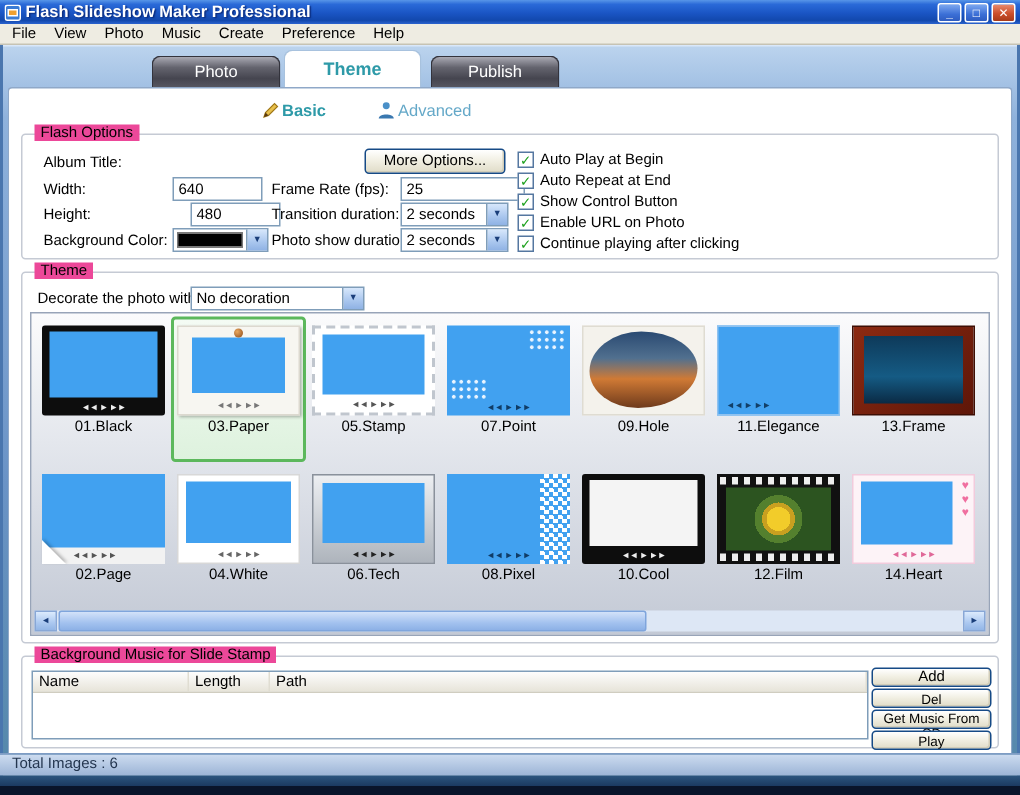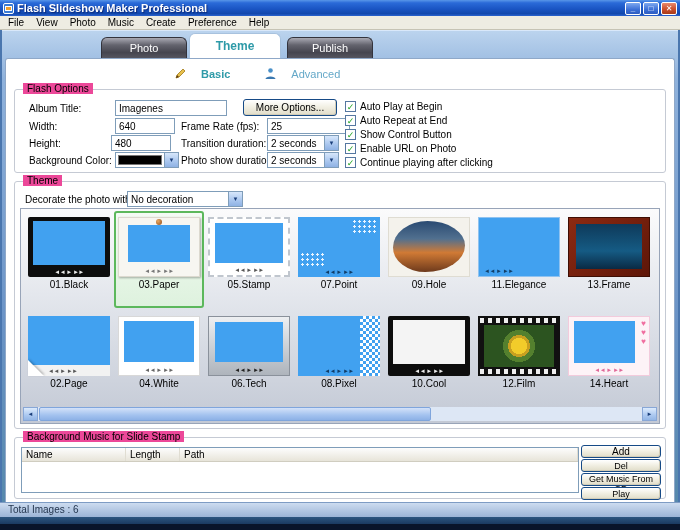--- a/index.html
+++ b/index.html
@@ -55,21 +55,21 @@
   }
 
   
   .panel {
     position:absolute; left:5px; top:28px; width:670px; height:444px;
     background:#fff; border:1px solid #8fa8c8; border-bottom:none; border-radius:3px 3px 0 0;
   }
 
   
   .subtabs { position:absolute; left:168px; top:8px; display:flex; gap:34px; align-items:center; }
-  .subtab { display:flex; align-items:center; gap:14px; }
+  .subtab { display:flex; align-items:center; gap:1px; }
   .subtab-basic .st-lbl { color:#2e9aa8; font-weight:bold; font-size:11px; }
   .subtab-adv .st-lbl { color:#64a8c8; font-size:11px; }
 
   
   .fs { position:absolute; border:1px solid #c5cad4; border-radius:3px; }
   .fs-t { position:absolute; top:-7px; left:8px; background:#ec4899; padding:0 4px; font-size:10px; white-space:nowrap; }
   .fl { position:absolute; font-size:10px; white-space:nowrap; }
 
   .txt {
     position:absolute; height:16px; border:1px solid #7f9db9; background:#fff;
@@ -250,30 +250,29 @@
             </svg>
         </span>
         <span class="st-lbl">Advanced</span>
       </div>
     </div>
 
     <div class="fs" style="left:8px;top:30px;width:652px;height:84px">
       <div class="fs-t">Flash Options</div>
 
       <div class="fl" style="left:14px;top:13px">Album Title:</div>
-      <input class="txt" style="left: 100px; top: 10px; width: 112px;" value="Imagenes">
       <button class="btn" style="left:228px;top:9px;width:94px;height:17px">More Options...</button>
 
       <div class="fl" style="left:14px;top:31px">Width:</div>
       <input class="txt" style="left: 100px; top: 28px; width: 60px;" value="640">
       <div class="fl" style="left:166px;top:31px">Frame Rate (fps):</div>
       <input class="txt" style="left: 252px; top: 28px; width: 83px;" value="25">
 
       <div class="fl" style="left:14px;top:48px">Height:</div>
-      <input class="txt" style="left: 96px; top: 45px; width: 60px;" value="480">
+      <input class="txt" style="left: 112px; top: 45px; width: 60px;" value="480">
       <div class="fl" style="left:166px;top:48px">Transition duration:</div>
       <div class="dd" style="left:252px;top:45px;width:72px">
         <span class="dd-v">2 seconds</span>
         <span class="dd-b">▼</span>
       </div>
 
       <div class="fl" style="left:14px;top:65px">Background Color:</div>
       <div class="dd" style="left:100px;top:62px;width:64px">
         <span class="swatch"></span>
         <span class="dd-b">▼</span>

